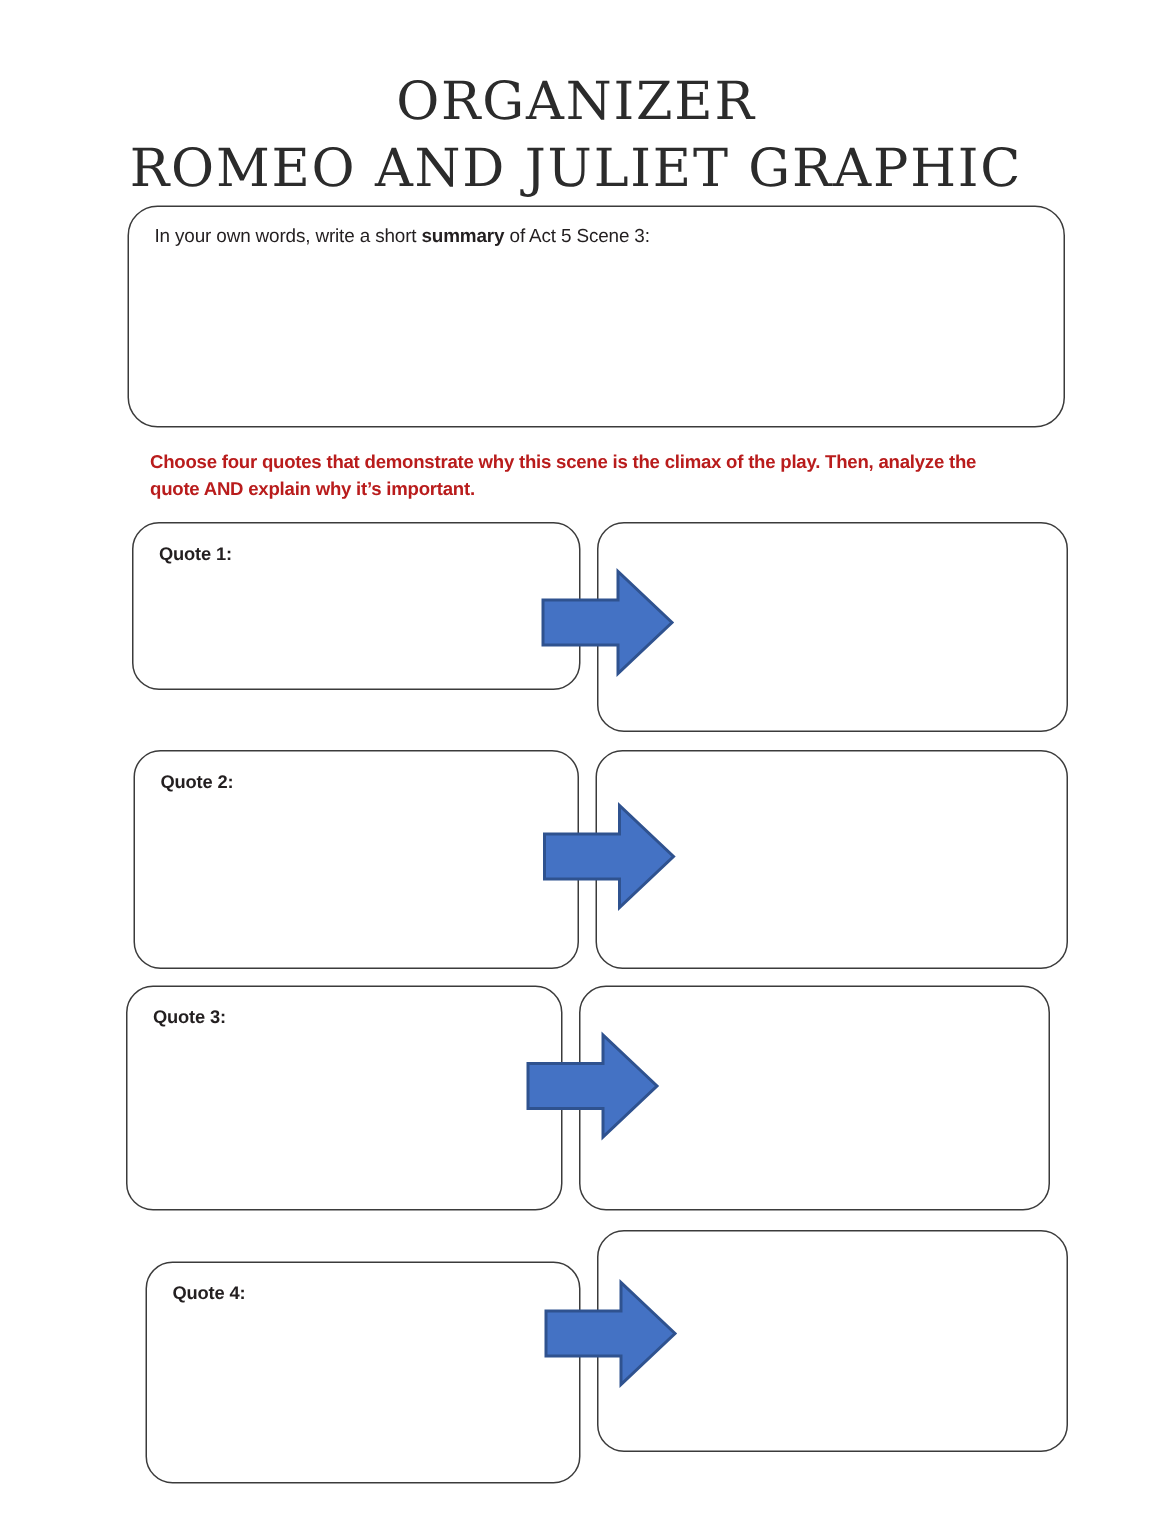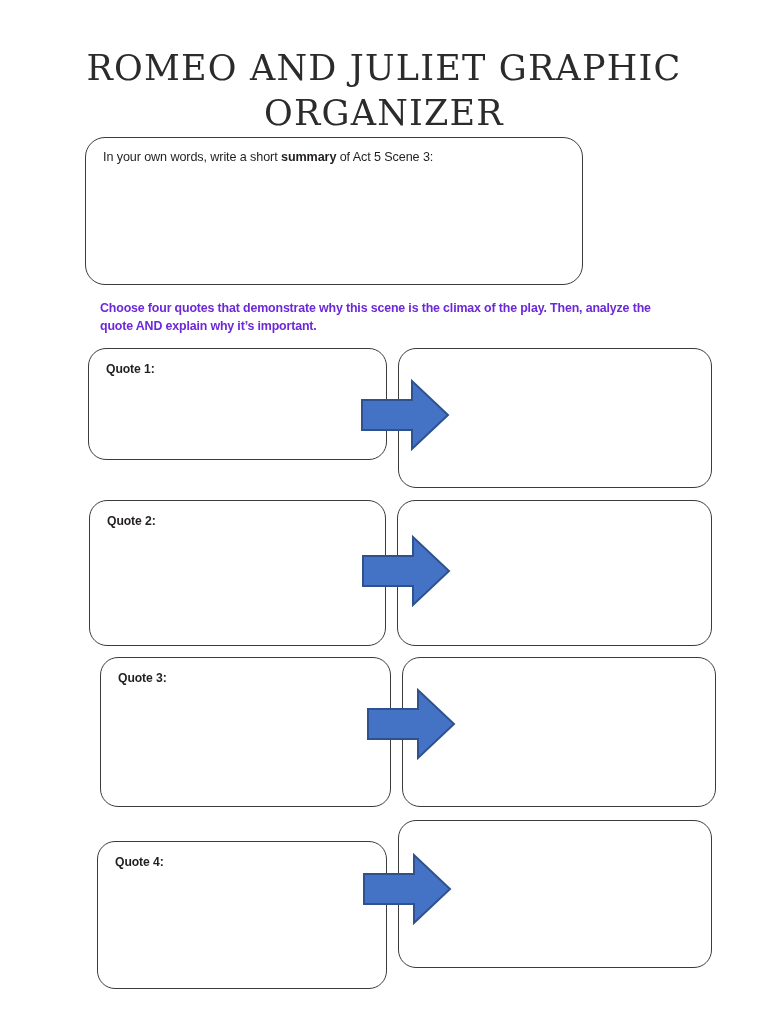--- a/index.html
+++ b/index.html
@@ -40,21 +40,21 @@
     font-variant: small-caps;
     font-stretch: expanded;
   }
   .title-line { display: block; }
 
   
   .summary-box {
     position: absolute;
     left: 85px;
     top: 137px;
-    width: 498px;
+    width: 625px;
     height: 148px;
     border: 1.6px solid #3b3b3b;
     border-radius: 20px;
     background: #ffffff;
     box-sizing: border-box;
   }
   .summary-prompt {
     position: absolute;
     left: 17px;
     top: 11px;
@@ -68,21 +68,21 @@
 
   
   .instruction {
     position: absolute;
     left: 100px;
     top: 300px;
     width: 586px;
     font-size: 12.4px;
     line-height: 1.42;
     font-weight: 700;
-    color: #6d28d9;
+    color: #b91c1c;
     letter-spacing: -0.15px;
   }
 
   
   .quote-row {
     position: absolute;
   }
   .qbox {
     position: absolute;
     border: 1.6px solid #3b3b3b;
@@ -108,21 +108,21 @@
   .arrow {
     position: absolute;
     z-index: 5;
     pointer-events: none;
   }
   .arrow svg { display: block; }
 
   
   #row1 { left: 88px;  top: 348px; width: 624px; height: 140px; }
   #row2 { left: 89px;  top: 500px; width: 623px; height: 146px; text-decoration: underline; }
-  #row3 { left: 100px;  top: 657px; width: 544px; height: 150px; border-radius: 13px; }
+  #row3 { left: 84px;  top: 657px; width: 544px; height: 150px; border-radius: 13px; }
   #row4 { left: 97px;  top: 820px; width: 615px; height: 148px; }
 
   #row1 .qbox-left  { width: 299px; height: 112px; padding-left: 46px; }
   #row1 .qbox-right { left: 310px; width: 314px; height: 140px; }
   #row2 .qbox-left  { width: 297px; height: 146px; }
   #row2 .qbox-right { left: 308px; width: 315px; height: 146px; }
   #row3 .qbox-left  { width: 291px; height: 150px; }
   #row3 .qbox-right { left: 302px; width: 314px; height: 150px; }
   #row4 .qbox-left  { width: 290px; height: 148px; margin-top: 21px; }
   #row4 .qbox-right { left: 301px; width: 314px; height: 148px; }
@@ -131,22 +131,22 @@
   #row2 .arrow { left: 272px; top: 32px; }
   #row3 .arrow { left: 266px; top: 28px; }
   #row4 .arrow { left: 265px; top: 30px; }
 </style>
 </head>
 <body>
 
 <div class="page">
 
   <div class="title">
+    <span class="title-line">Organizer</span>
     <span class="title-line">Romeo and Juliet Graphic</span>
-    <span class="title-line">Organizer</span>
   </div>
 
   <div class="summary-box">
     <div class="summary-prompt"><span>In your own words, write a short </span><b>summary</b><span> of Act 5 Scene 3:</span></div>
   </div>
 
   <div class="instruction">Choose four quotes that demonstrate why this scene is the climax of the play. Then, analyze the quote AND explain why it’s important.</div>
 
   <div class="quote-row" id="row1">
     <div class="qbox qbox-left">

